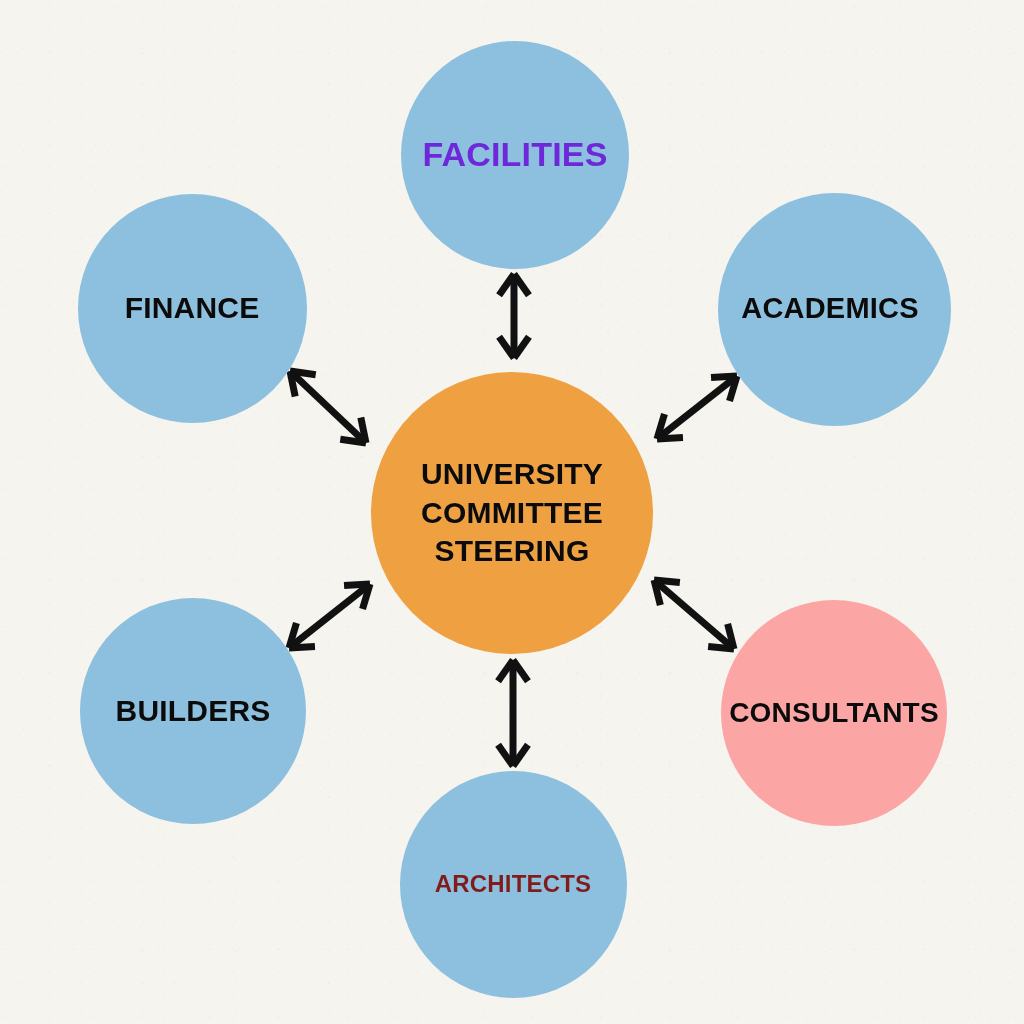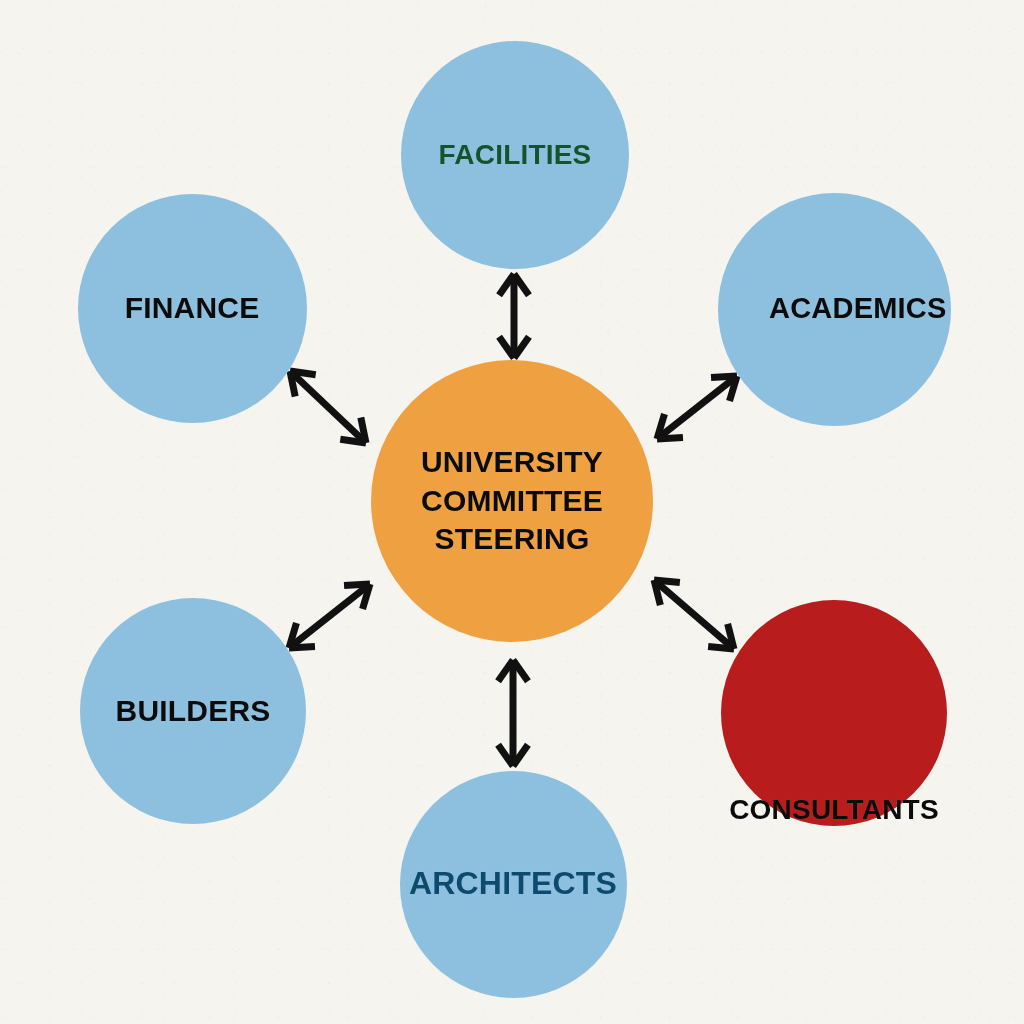--- a/index.html
+++ b/index.html
@@ -144,44 +144,44 @@
           <line x1="290" y1="371" x2="295.1864477012838" y2="396.4774559216938" stroke="#111111" stroke-width="7" stroke-linecap="butt"></line>
         </g>
         <g>
           <line x1="366" y1="443" x2="340.27959355418096" y2="439.197278308649" stroke="#111111" stroke-width="7" stroke-linecap="butt"></line>
           <line x1="366" y1="443" x2="360.8135522987162" y2="417.5225440783062" stroke="#111111" stroke-width="7" stroke-linecap="butt"></line>
         </g>
       </g>
     </svg>
 
   <div class="node node-spoke" style="left: 401px; top: 41px; width: 228px; height: 228px; background: rgb(140, 192, 222);">
-    <span class="node-label" style="color: #14532d; font-size: 28px;">FACILITIES</span>
+    <span class="node-label" style="color: #6d28d9; font-size: 34px;">FACILITIES</span>
   </div>
 
-  <div class="node node-spoke" style="left: 717.5px; top: 192.5px; width: 233px; height: 233px; background: rgb(140, 192, 222); justify-content: flex-end;">
+  <div class="node node-spoke" style="left: 717.5px; top: 192.5px; width: 233px; height: 233px; background: rgb(140, 192, 222);">
     <span class="node-label" style="color: rgb(11, 11, 11); font-size: 29px; transform: translateX(-4px);">ACADEMICS</span>
   </div>
 
-  <div class="node node-spoke" style="left: 721px; top: 600px; width: 226px; height: 226px; background: #b91c1c; align-items: flex-end;">
+  <div class="node node-spoke" style="left: 721px; top: 600px; width: 226px; height: 226px; background: #fca5a5;">
     <span class="node-label" style="color: rgb(11, 11, 11); font-size: 28px;">CONSULTANTS</span>
   </div>
 
   <div class="node node-spoke" style="left: 399.5px; top: 770.5px; width: 227px; height: 227px; background: rgb(140, 192, 222);">
-    <span class="node-label" style="color: #0c4a6e; font-size: 32px;">ARCHITECTS</span>
+    <span class="node-label" style="color: #7f1d1d; font-size: 24px;">ARCHITECTS</span>
   </div>
 
   <div class="node node-spoke" style="left: 80px; top: 598px; width: 226px; height: 226px; background: rgb(140, 192, 222);">
     <span class="node-label" style="color: rgb(11, 11, 11); font-size: 30px; text-align: center;">BUILDERS</span>
   </div>
 
   <div class="node node-spoke" style="left: 77.5px; top: 193.5px; width: 229px; height: 229px; background: rgb(140, 192, 222); justify-content: center;">
     <span class="node-label" style="color: rgb(11, 11, 11); font-size: 30px;">FINANCE</span>
   </div>
 
-  <div class="node node-hub" style="left: 371px; top: 360px; width: 282px; height: 282px; background: rgb(239, 161, 66);">
+  <div class="node node-hub" style="left: 371px; top: 372px; width: 282px; height: 282px; background: rgb(239, 161, 66);">
     <span class="node-label hub-label" style="color: rgb(11, 11, 11);">
         <span class="hub-line">UNIVERSITY</span>
         <span class="hub-line">COMMITTEE</span>
         <span class="hub-line">STEERING</span>
       </span>
   </div>
 
 </div>
 
 </body></html>

